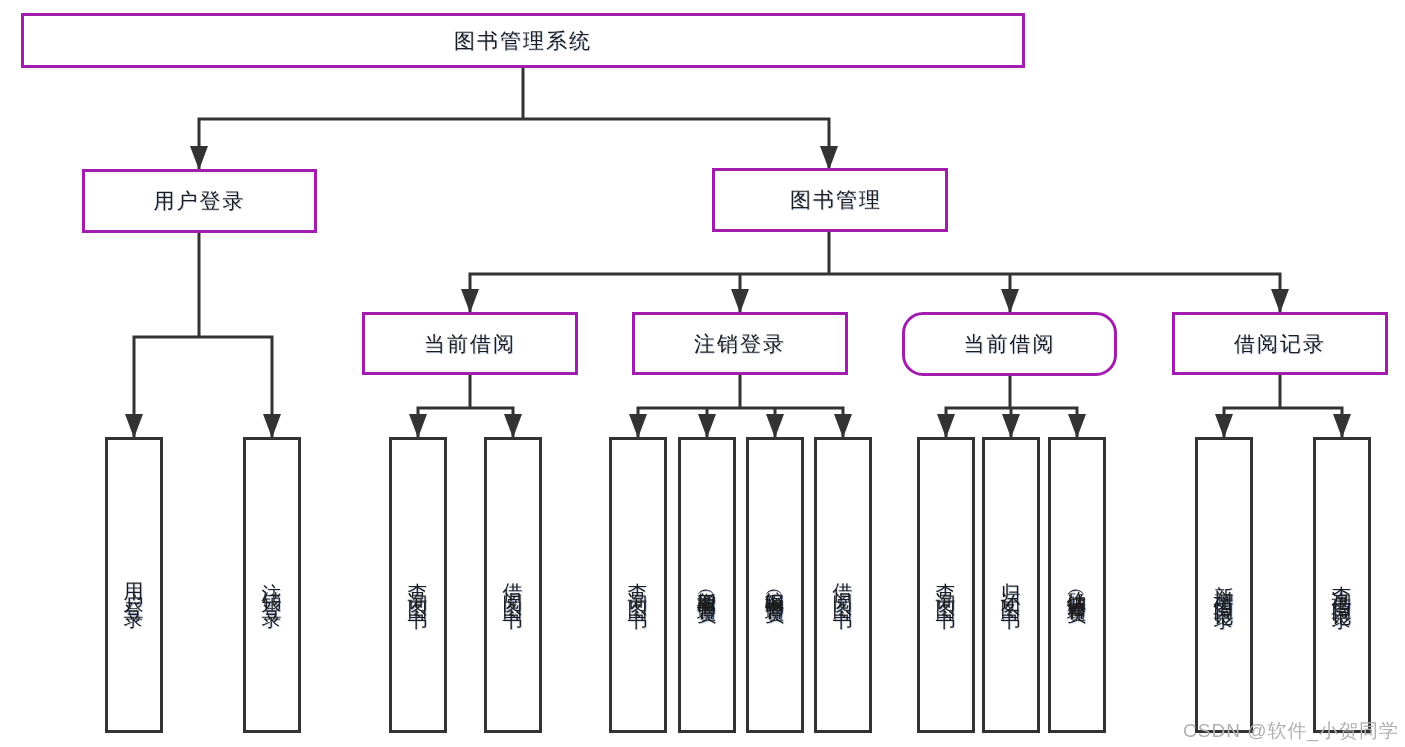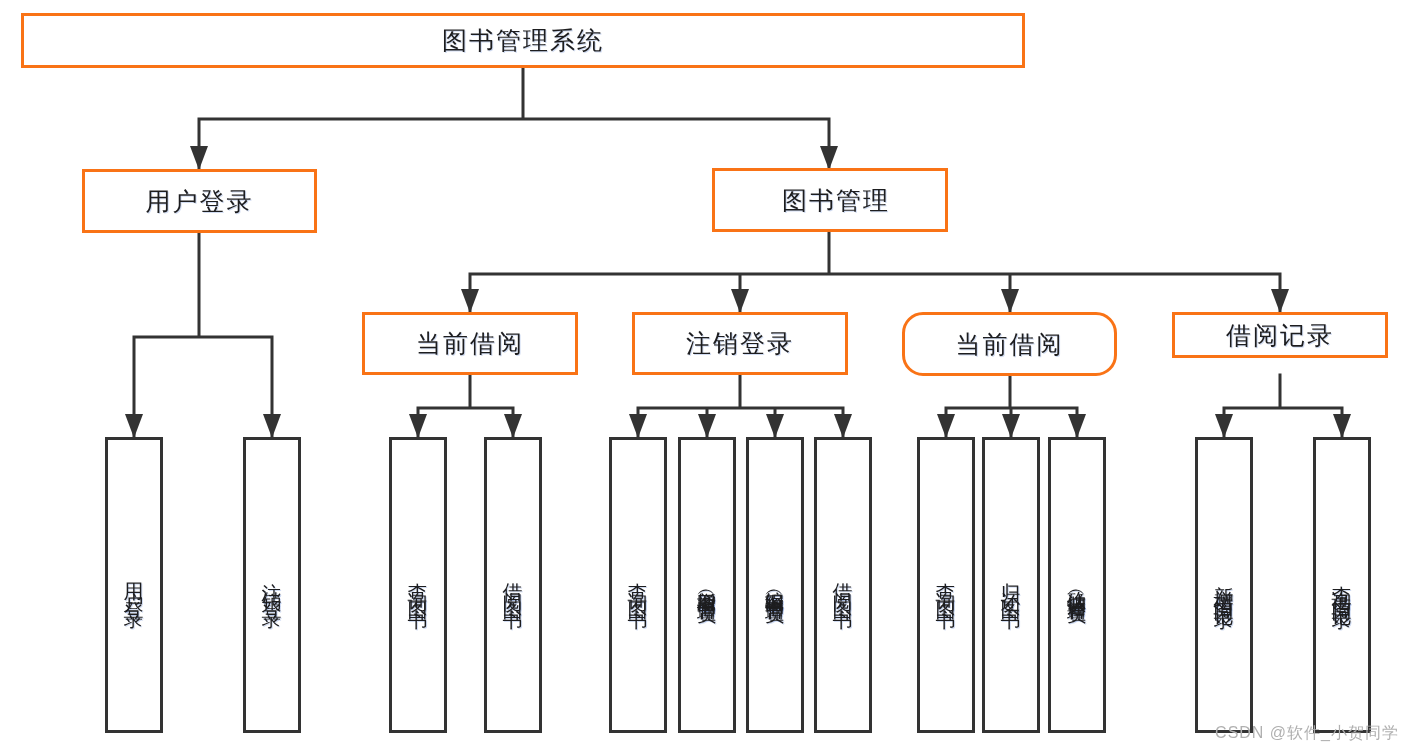--- a/index.html
+++ b/index.html
@@ -7,36 +7,36 @@
     position:relative;
     width:1405px;height:747px;
     background:#ffffff;
     font-family:"Liberation Sans","DejaVu Sans",sans-serif;
     overflow:hidden;
   }
   #connectors{position:absolute;left:0;top:0;width:1405px;height:747px;pointer-events:none;}
   .node{
     position:absolute;
     box-sizing:border-box;
-    border:3px solid #f97316;
+    border:3px solid #a21caf;
     background:#ffffff;
     display:flex;align-items:center;justify-content:center;
     color:#1d1d1f;
-    font-size:25px;
+    font-size:21px;
     letter-spacing:2px;
     z-index:2;
     text-shadow:1px 1px 0 rgba(90,130,210,0.28);
   }
   .root{left:21px;top:13px;width:1004px;height:55px;}
   .lvl2a{left:82px;top:169px;width:235px;height:64px;}
   .lvl2b{left:712px;top:168px;width:236px;height:64px;padding-left:12px;}
   .lvl3a{left:362px;top:312px;width:216px;height:63px;}
   .lvl3b{left:632px;top:312px;width:216px;height:63px;}
   .lvl3c{left:902px;top:312px;width:215px;height:64px;border-radius:21px;}
-  .lvl3d{left:1172px;top:312px;width:216px;height:46px;}
+  .lvl3d{left:1172px;top:312px;width:216px;height:63px;}
   .leaf{
     position:absolute;
     top:437px;height:296px;width:58px;
     box-sizing:border-box;
     border:3px solid #333333;
     background:#ffffff;
     display:flex;align-items:center;justify-content:center;
     z-index:2;
   }
   .vtxt{
@@ -47,21 +47,21 @@
     color:#1d1d1f;
     text-shadow:1px 1px 0 rgba(90,130,210,0.28);
     white-space:nowrap;
   }
   .vtxt.long{letter-spacing:2px;font-size:19px;}
   .vtxt.mid{letter-spacing:5px;font-size:20px;}
   #watermark{
     position:absolute;
     right:6px;bottom:3px;
     color:#b0b0b0;
-    font-size:16px;
+    font-size:19px;
     letter-spacing:1px;
     z-index:3;
   }
 </style>
 </head>
 <body>
 
 <div id="canvas">
 
   <svg id="connectors" viewBox="0 0 1405 747" xmlns="http://www.w3.org/2000/svg">

